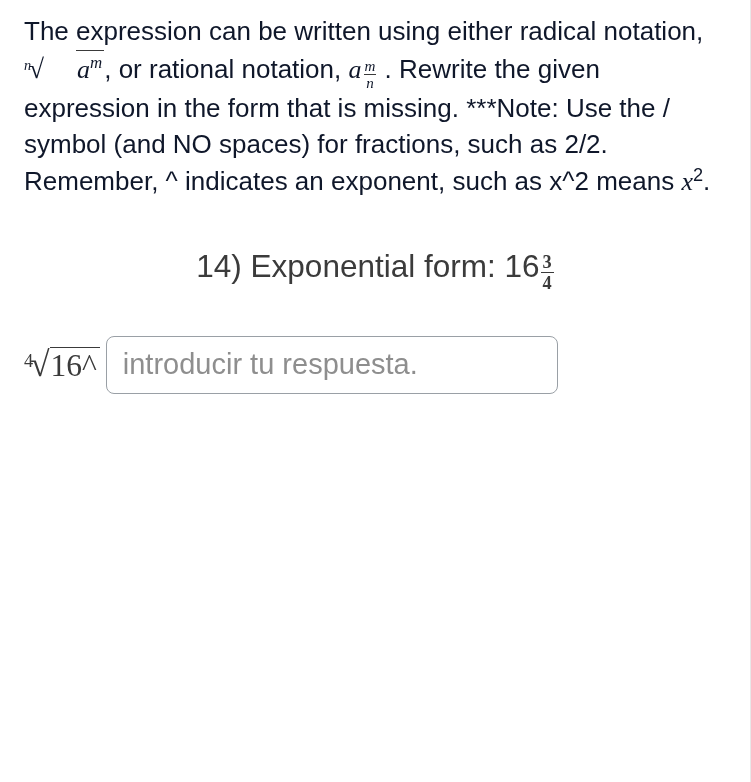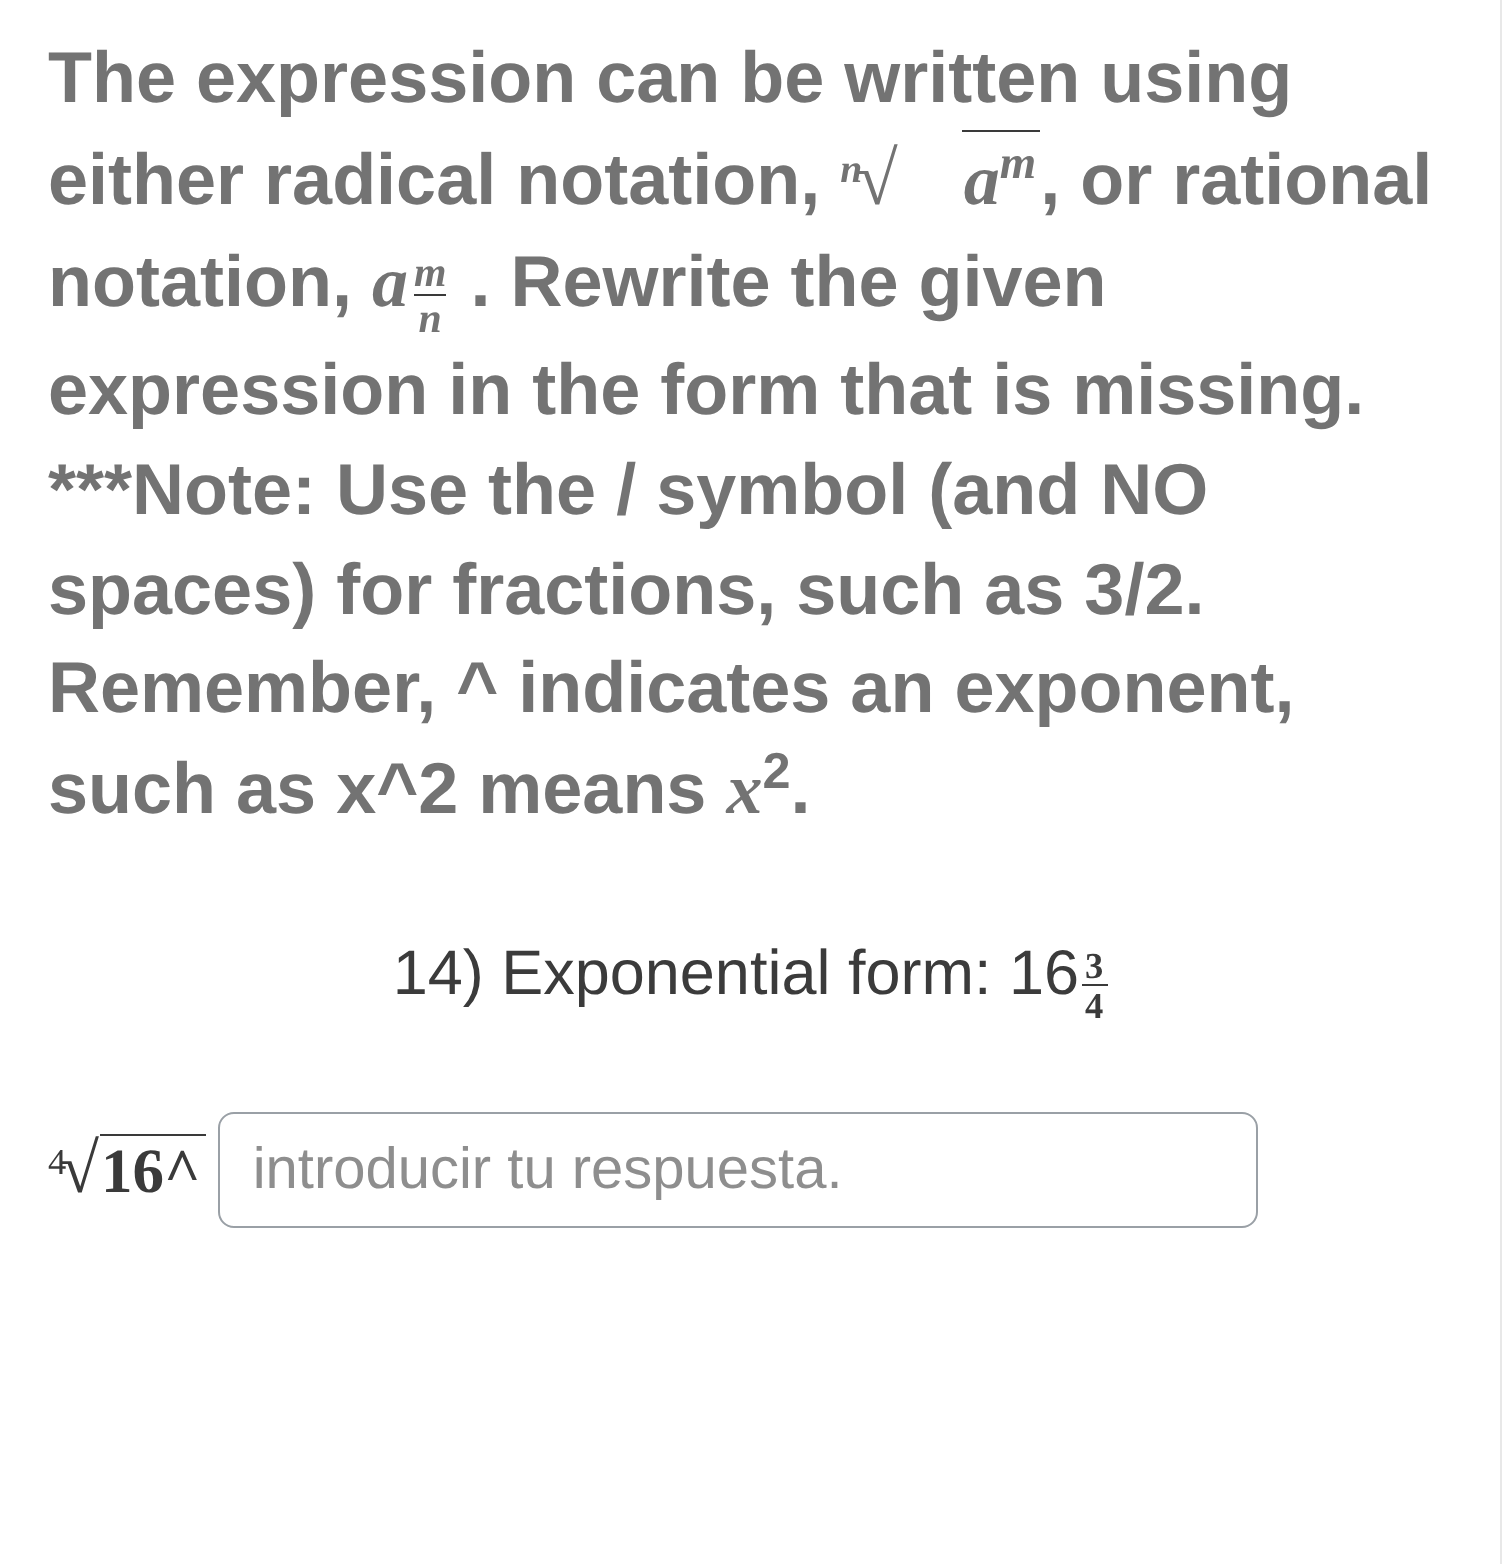--- a/index.html
+++ b/index.html
@@ -7,24 +7,24 @@
     width: 751px;
     height: 782px;
     background: #fff;
     font-family: -apple-system, BlinkMacSystemFont, "Segoe UI", Helvetica, Arial, sans-serif;
     color: #3a3a3a;
     padding: 14px 24px 24px 24px;
     border-right: 1px solid #e8e8e8;
     position: relative;
   }
   .instructions {
-    font-size: 36px;
+    font-size: 26px;
     line-height: 1.38;
-    color: #737373;
-    font-weight: 700;
+    color: #0f172a;
+    font-weight: 400;
   }
   .math-ital { font-family: "Times New Roman", Georgia, serif; font-style: italic; }
   .radical {
     display: inline-flex;
     align-items: baseline;
     vertical-align: baseline;
     font-family: "Times New Roman", Georgia, serif;
   }
   .radical .index {
     font-size: 0.55em;
@@ -81,25 +81,24 @@
     position: relative;
     top: -0.5em;
     margin-right: -3px;
   }
   .answer-label .surd2 {
     font-size: 1.12em;
   }
   .answer-label .rad16 {
     border-top: 1.5px solid #3a3a3a;
     padding: 0 3px 0 1px;
-    font-weight: bold;
   }
   .answer-input {
     flex: 0 0 auto;
-    width: 520px;
+    width: 452px;
     height: 58px;
     border: 1.5px solid #9aa0a6;
     border-radius: 8px;
     font-size: 29px;
     font-family: inherit;
     color: #15803d;
     padding: 0 16px;
     outline: none;
     background: #fff;
   }
@@ -109,21 +108,21 @@
 <body>
 
 <div class="instructions">
   <span>The expression can be written using either radical notation, </span><span class="radical">
       <span class="index">n</span>
       <span class="surd">√</span>
       <span class="radicand"><span>a</span><sup>m</sup></span>
     </span><span>, or rational notation, </span><span class="math-ital">a</span><span class="fracexp">
       <span class="num">m</span>
       <span class="den">n</span>
-    </span><span> . Rewrite the given expression in the form that is missing. ***Note: Use the / symbol (and NO spaces) for fractions, such as 3/2. Remember, ^ indicates an exponent, such as x^2 means </span><span class="math-ital">x</span><sup class="plain">2</sup><span>.</span>
+    </span><span> . Rewrite the given expression in the form that is missing. ***Note: Use the / symbol (and NO spaces) for fractions, such as 2/2. Remember, ^ indicates an exponent, such as x^2 means </span><span class="math-ital">x</span><sup class="plain">2</sup><span>.</span>
 </div>
 
 <div class="question">
   <span>14)</span><span> Exponential form: </span><span>16</span><span class="fracexp" style="font-style:normal;font-weight:600;">
       <span class="num">3</span>
       <span class="den">4</span>
     </span>
 </div>
 
 <div class="answer-row">

